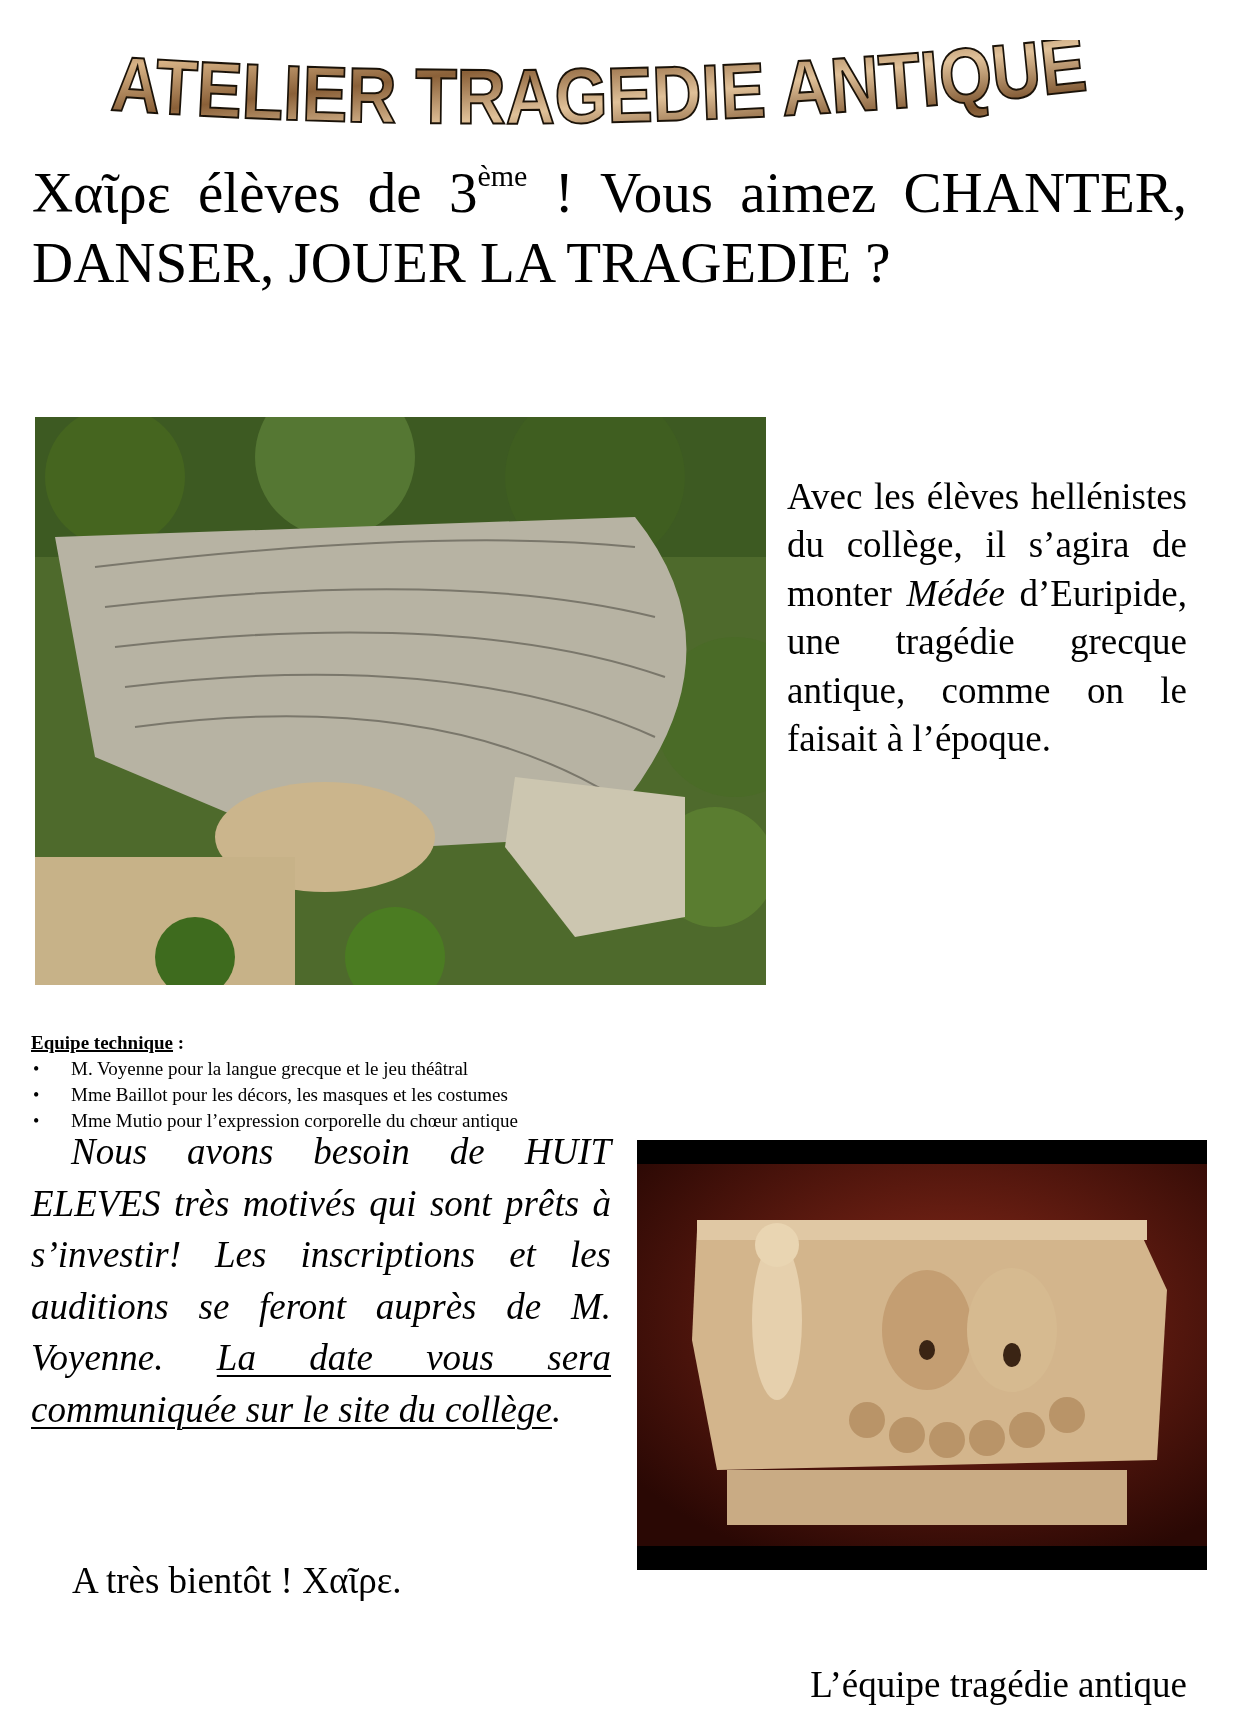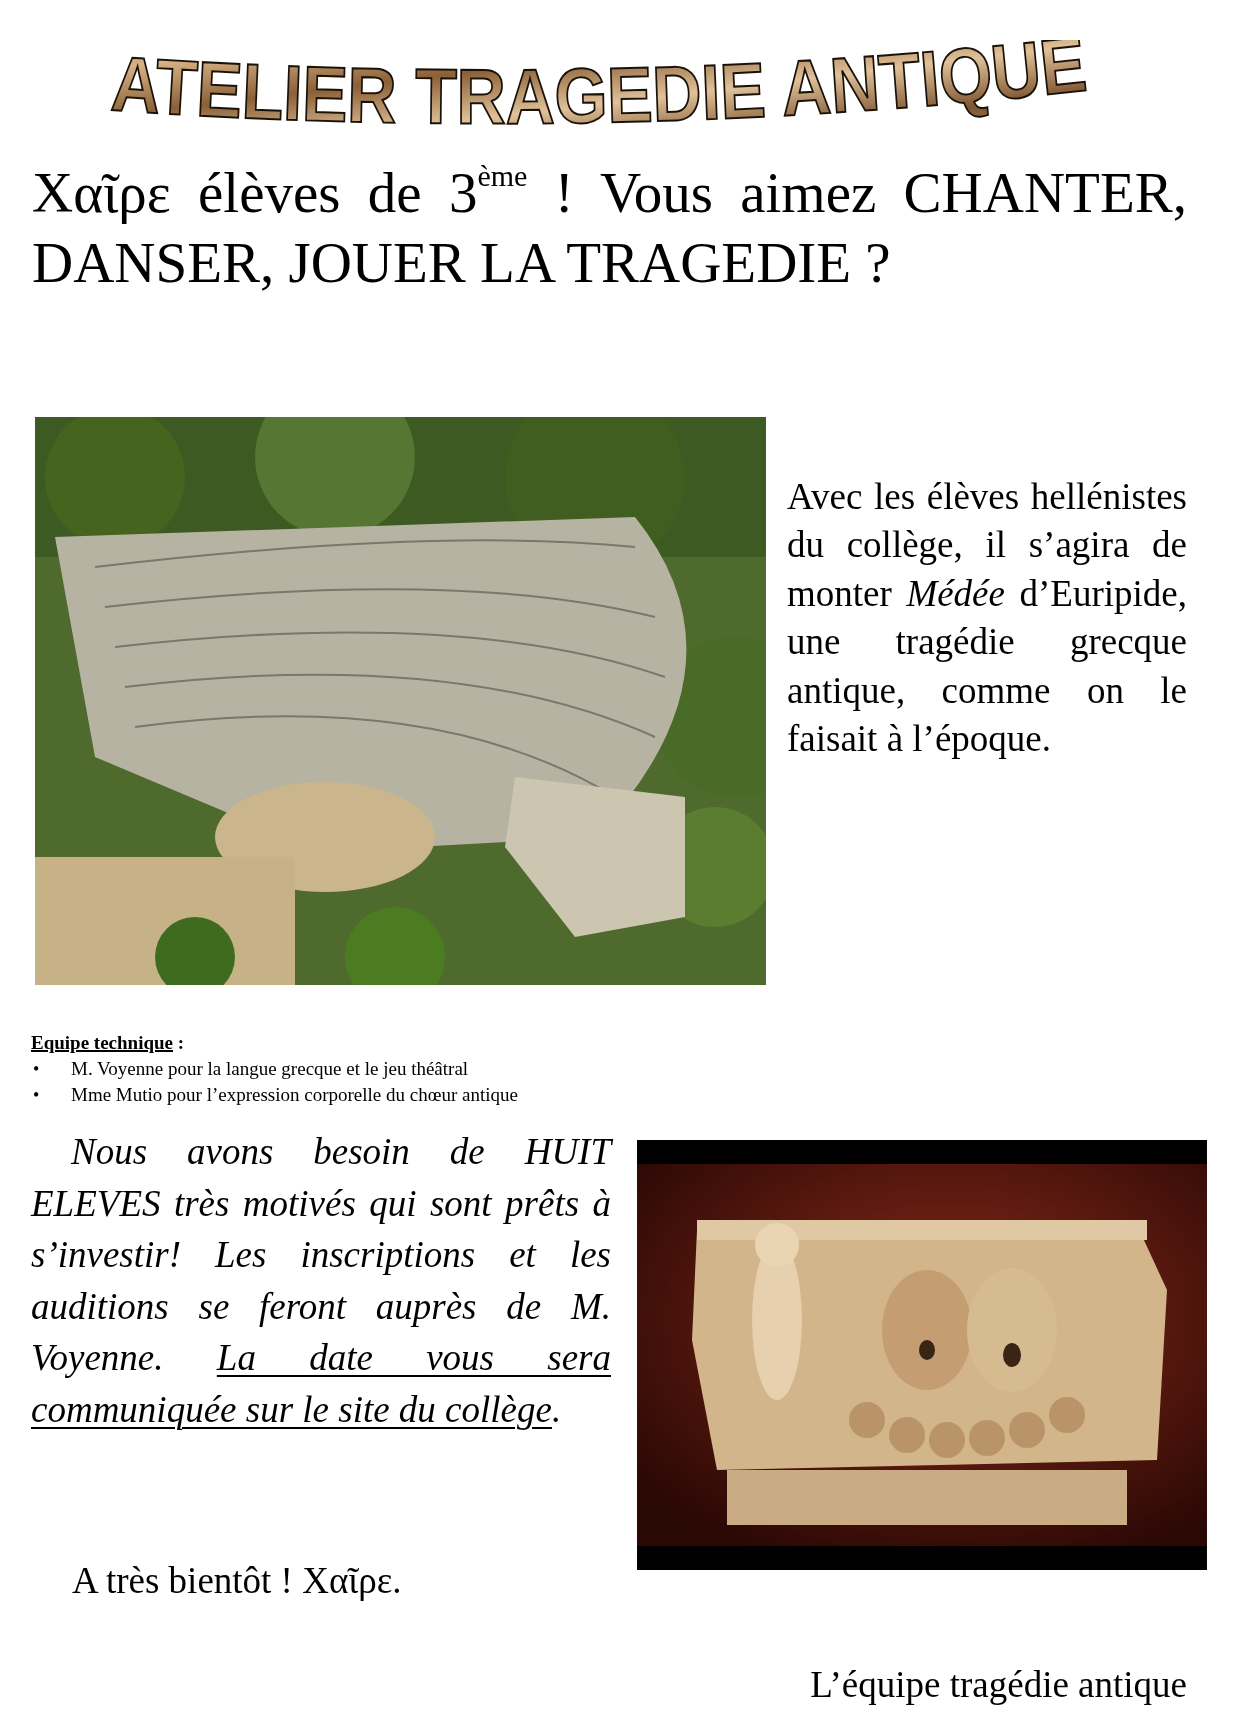--- a/index.html
+++ b/index.html
@@ -100,20 +100,21 @@
   <br>
   <span>Avec les élèves hellénistes du collège, il s’agira de monter</span>
   <i>Médée</i>
   <span>d’Euripide, une tragédie grecque antique, comme on le faisait à l’époque.</span>
 </div>
 
 <div class="team">
   <div class="team-heading"><span class="u">Equipe technique</span><span> :</span></div>
   <ul>
     <li>M. Voyenne pour la langue grecque et le jeu théâtral</li>
+    <li>Mme Baillot pour les décors, les masques et les costumes</li>
     <li>Mme Mutio pour l’expression corporelle du chœur antique</li>
   </ul>
 </div>
 
 <div class="photo-mask">
   <svg viewBox="0 0 570 430" preserveAspectRatio="none">
     <defs>
       <radialGradient id="redbg" cx="0.55" cy="0.4" r="0.7">
         <stop offset="0" stop-color="#8a2a1a"></stop>
         <stop offset="1" stop-color="#2a0804"></stop>

